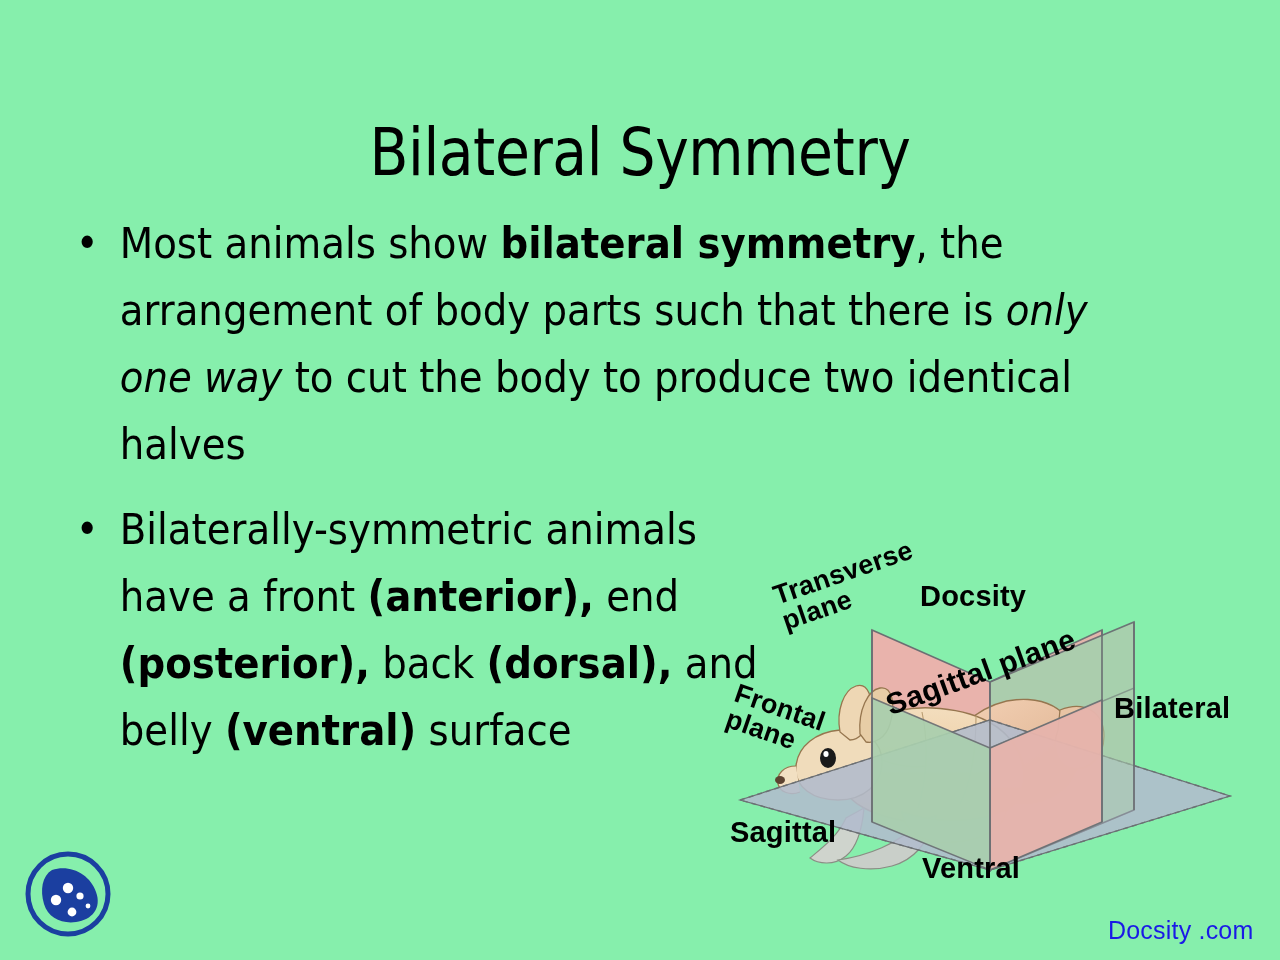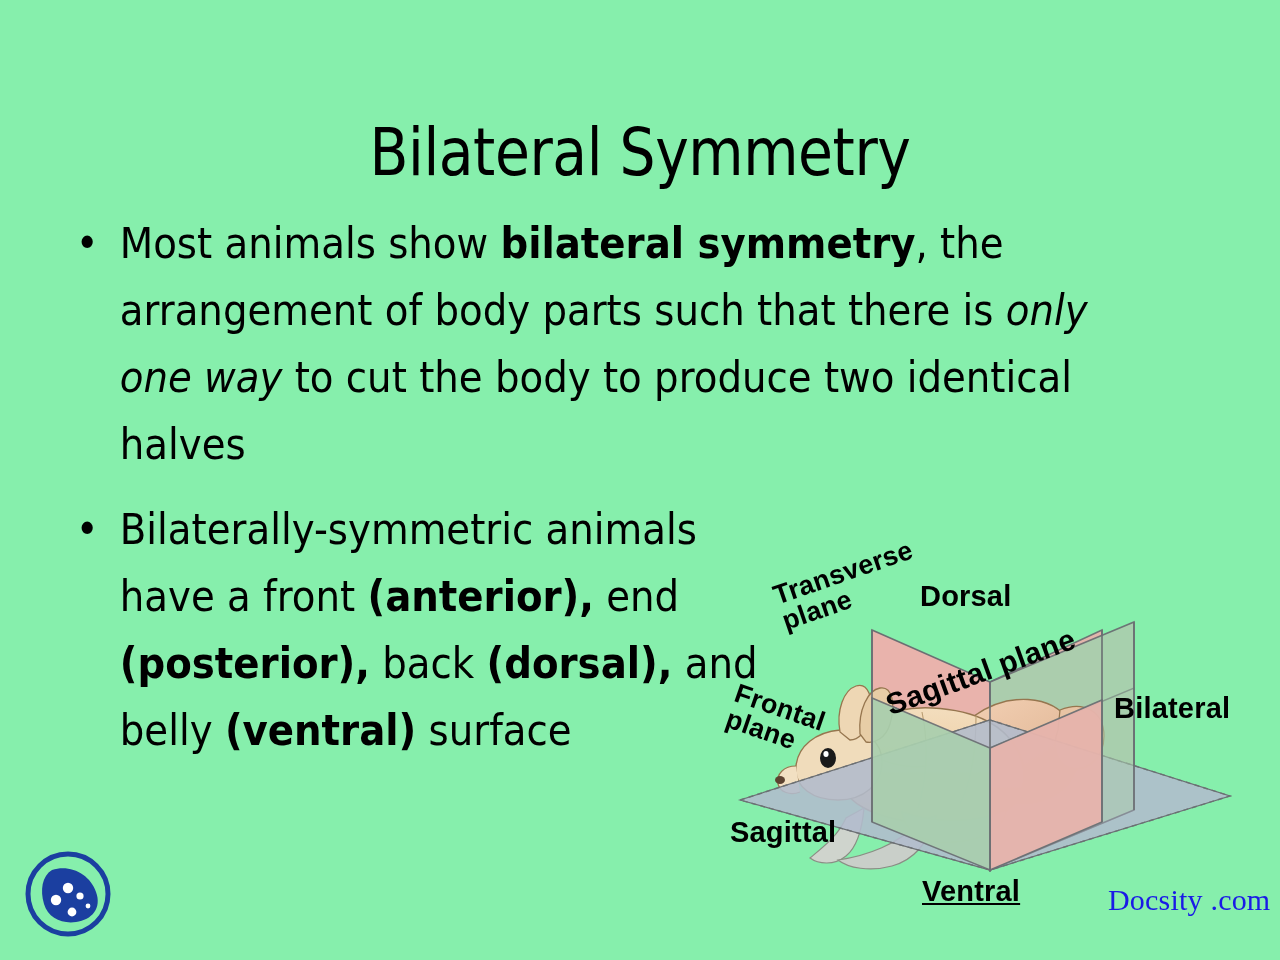--- a/index.html
+++ b/index.html
@@ -99,21 +99,21 @@
   .fig-label.axis { font-size: 29px; letter-spacing: 0.2px; }
   .fig-label.plane {
     font-size: 27px;
     letter-spacing: 0.3px;
   }
   .fig-label.plane span { display: block; }
 
   #lbl-dorsal    { left: 198px; top: 22px; }
   #lbl-posterior { left: 392px; top: 134px; }
   #lbl-anterior  { left: 8px;   top: 258px; }
-  #lbl-ventral   { left: 200px; top: 317px; text-decoration: underline; }
+  #lbl-ventral   { left: 200px; top: 294px; }
 
   #lbl-transverse {
     left: 48px; top: 24px;
     transform: rotate(-19deg);
     transform-origin: left top;
   }
   #lbl-frontal {
     left: 18px; top: 120px;
     transform: rotate(19deg);
     transform-origin: left top;
@@ -129,23 +129,23 @@
   #docsity-logo {
     position: absolute;
     left: 22px;
     top: 848px;
     width: 92px;
     height: 92px;
   }
   #docsity-url {
     position: absolute;
     left: 1108px;
-    top: 883px;
-    font-family: Liberation Serif, serif;
-    font-size: 30px;
+    top: 916px;
+    font-family: Liberation Sans, sans-serif;
+    font-size: 25px;
     color: #1a1ae6;
     letter-spacing: 0.2px;
     white-space: nowrap;
   }
 </style>
 </head>
 <body>
 
 <div id="slide">
 
@@ -244,21 +244,21 @@
       <polygon points="268,188 380,140 380,262 268,310" fill="#e9b3ac" stroke="#6b6f73" stroke-width="1.5" opacity="0.92"></polygon>
 
       <polygon points="150,138 268,188 268,310 150,262" fill="#a9cfae" stroke="#6b6f73" stroke-width="1.5" opacity="0.92"></polygon>
 
       <line x1="268" y1="122" x2="268" y2="312" stroke="#6b6f73" stroke-width="1.6"></line>
       <line x1="412" y1="62" x2="412" y2="250" stroke="#6b6f73" stroke-width="1.6"></line>
       <line x1="150" y1="70" x2="150" y2="262" stroke="#6b6f73" stroke-width="1.6"></line>
       <line x1="380" y1="70" x2="380" y2="262" stroke="#6b6f73" stroke-width="1.6"></line>
     </svg>
 
-    <div class="fig-label axis" id="lbl-dorsal">Dorsal</div>
+    <div class="fig-label axis" id="lbl-dorsal">Docsity</div>
     <div class="fig-label axis" id="lbl-posterior">Bilateral</div>
     <div class="fig-label axis" id="lbl-anterior">Sagittal</div>
     <div class="fig-label axis" id="lbl-ventral">Ventral</div>
 
     <div class="fig-label plane" id="lbl-transverse">
       <span>Transverse</span>
       <span>plane</span>
     </div>
     <div class="fig-label plane" id="lbl-frontal">
       <span>Frontal</span>

